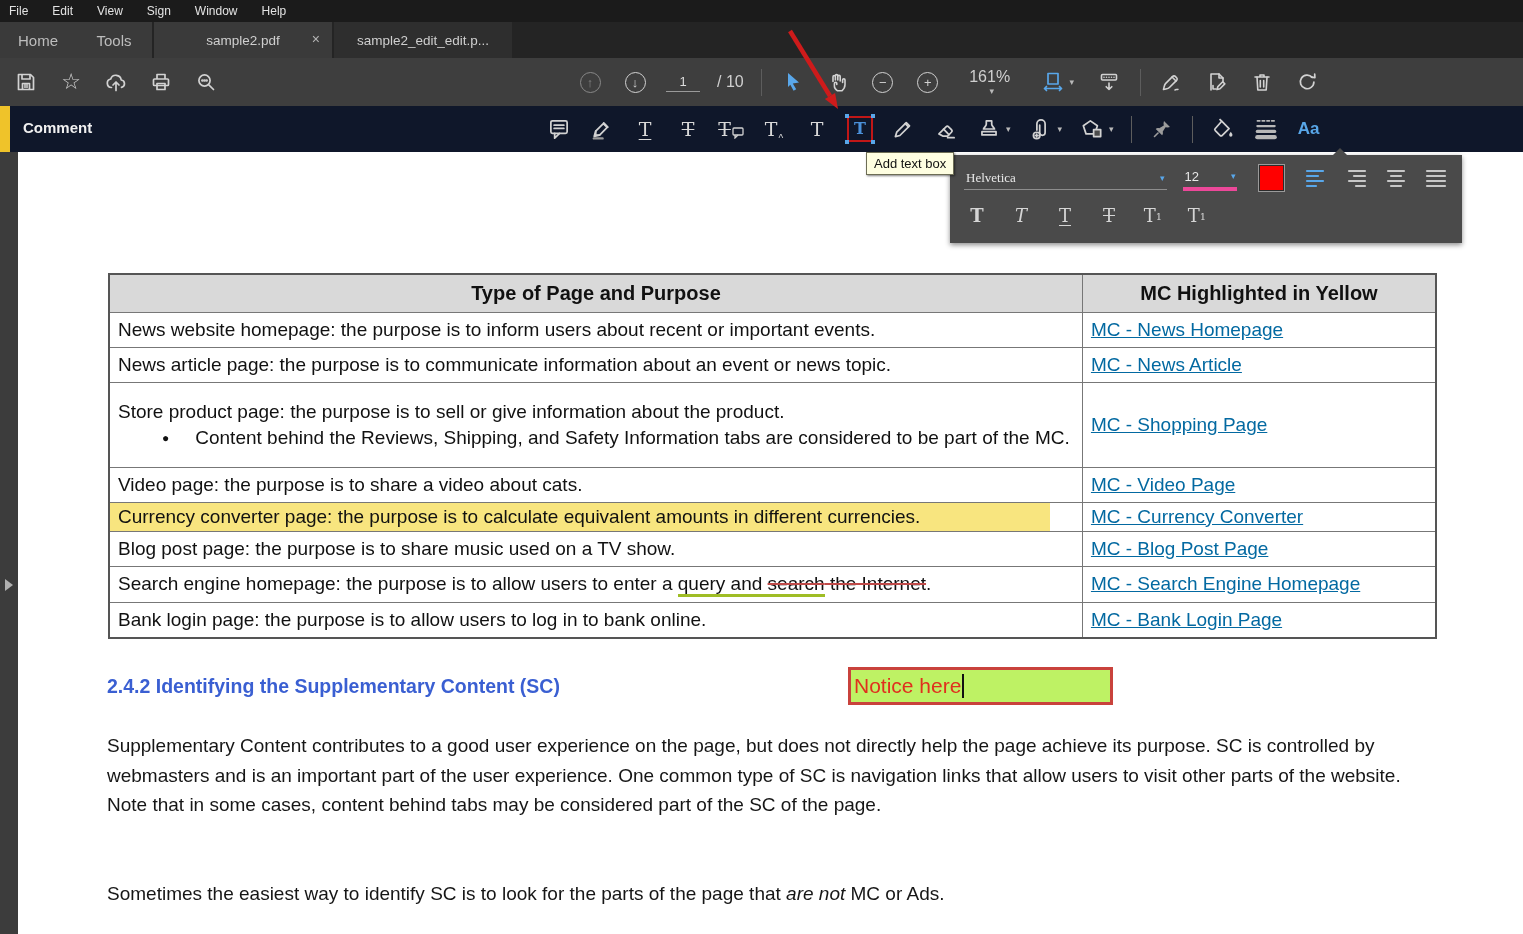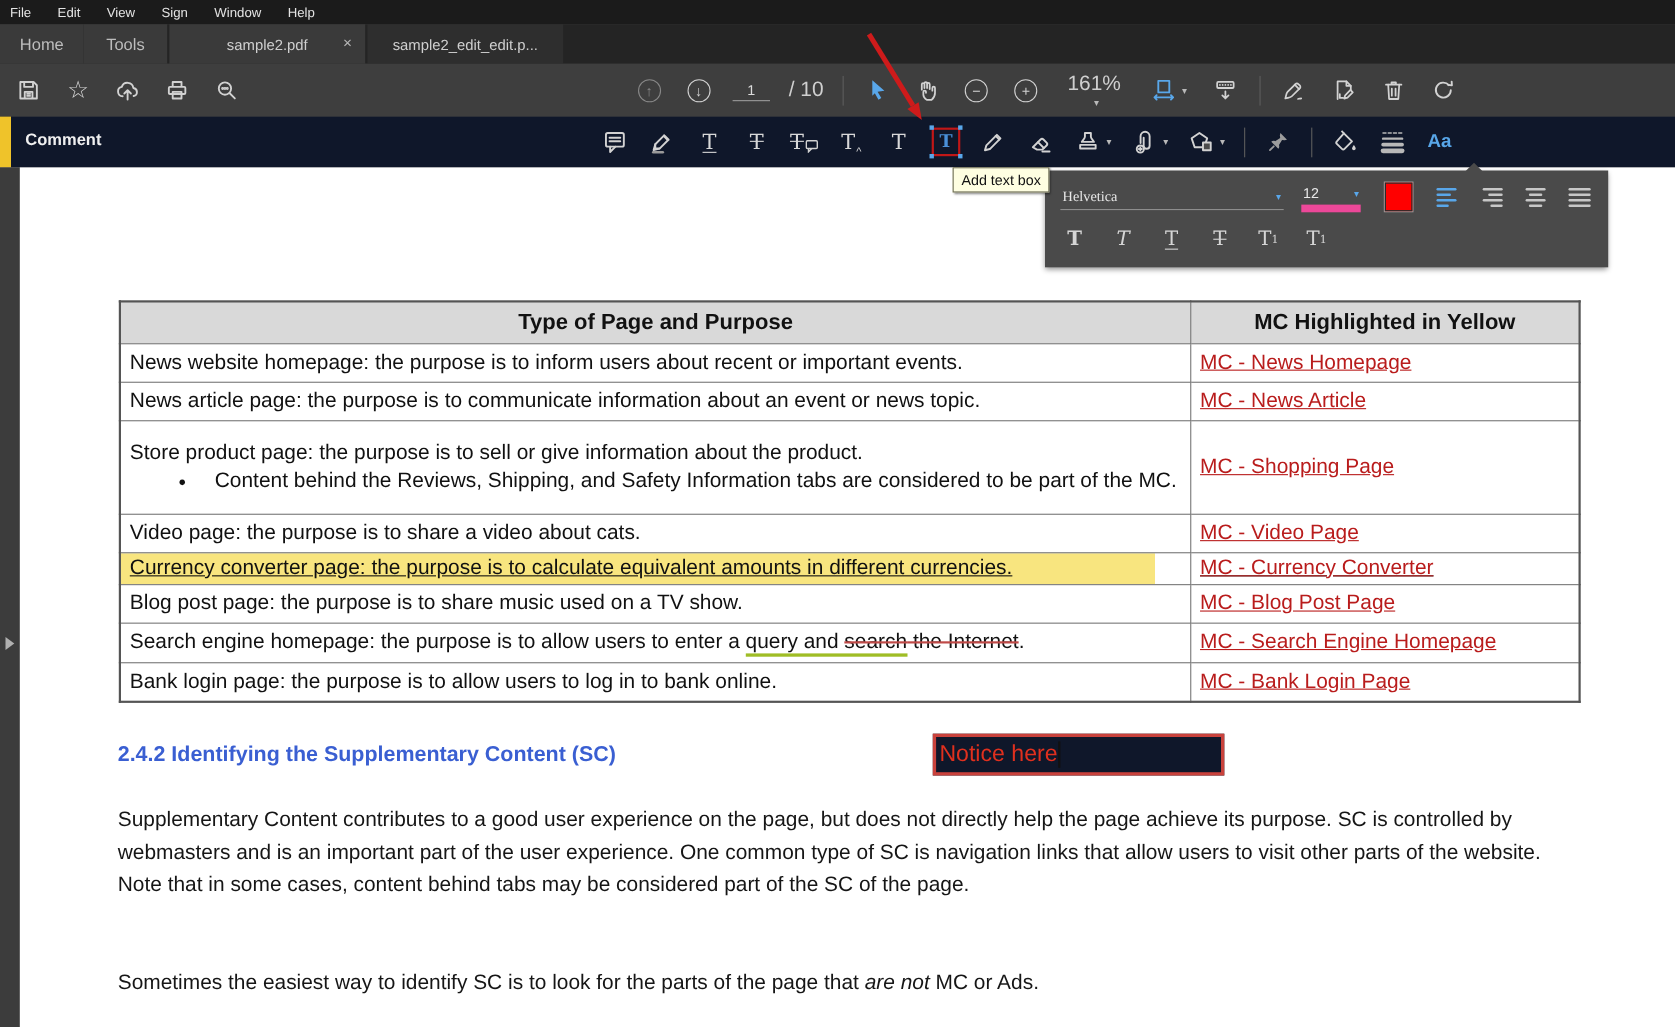--- a/index.html
+++ b/index.html
@@ -26,21 +26,21 @@
   .main-toolbar { position:absolute; top:58px; left:0; width:1523px; height:48px; background:#3e3e3e; z-index:5;}
   .tb-left { position:absolute; left:12px; top:0; height:48px; display:flex; align-items:center; gap:17px; }
   .tb-center { position:absolute; left:576px; top:0; height:48px; display:flex; align-items:center; gap:17px; }
   .tbtn { width:28px; height:32px; display:flex; align-items:center; justify-content:center; color:#d2d2d2; }
   .vdiv { width:1px; height:27px; background:#5d5d5d; }
   .circ { width:21px; height:21px; border:1.6px solid #d2d2d2; border-radius:50%;
           display:flex; align-items:center; justify-content:center; font-size:13px; color:#d2d2d2; }
   .circ.dim, .dim { border-color:#888; color:#888; }
   .page-input { width:34px; height:20px; background:transparent; border:none; border-bottom:1px solid #9a9a9a;
                 color:#dcdcdc; text-align:center; font-size:13px; font-family:"Liberation Sans",sans-serif;}
-  .tb-text { color:#cfcfcf; font-size:19px; }
+  .tb-text { color:#cfcfcf; font-size:16px; }
   .caret { font-size:9px; color:#b9b9b9; margin-left:4px; }
 
   
   .comment-bar { position:absolute; top:106px; left:0; width:1523px; height:46px; background:#0f172a; z-index:5;}
   .yellow-strip { position:absolute; left:0; top:0; width:10px; height:46px; background:#efc32a; }
   .comment-title { position:absolute; left:23px; top:13px; color:#f0f0f0; font-size:15px; font-weight:700; }
   .cm-tools { position:absolute; left:546px; top:0; height:46px; display:flex; align-items:center; gap:17px; }
   .cbtn { min-width:26px; height:34px; display:flex; align-items:center; justify-content:center; position:relative; }
   .ticon { font-family:"DejaVu Serif", serif; font-size:19px; color:#d8d8d8; line-height:1; }
   .ticon.u { text-decoration:underline; text-underline-offset:3px; }
@@ -53,21 +53,21 @@
   .aa-label { color:#58a6e8; font-size:17px; font-weight:700; }
 
   
   .format-panel { position:absolute; left:950px; top:155px; width:512px; height:88px; background:#4a4a4a;
                   z-index:40; box-shadow:0 2px 5px rgba(0,0,0,.45); padding:10px 14px 0 14px;}
   .panel-notch { position:absolute; top:-7px; left:382px; width:0; height:0;
                  border-left:8px solid transparent; border-right:8px solid transparent; border-bottom:8px solid #4a4a4a; }
   .fp-row1 { display:flex; align-items:center; }
   .fp-font { width:215px; border-bottom:1px solid #8d8d8d; display:flex; justify-content:space-between; align-items:center;
              color:#e8e8e8; font-size:13px; padding:3px 2px;font-family:Liberation Serif, serif; }
-  .fp-size { width:58px; border-bottom:7px solid #ec4899; display:flex; justify-content:space-between; align-items:center;
+  .fp-size { width:58px; border-bottom:4px solid #ec4899; display:flex; justify-content:space-between; align-items:center;
              color:#e8e8e8; font-size:13px; padding:3px 2px; margin-left:16px; }
   .fp-caret { font-size:9px; color:#59a7ea; }
   .color-swatch { width:26px; height:26px; background:#ff0000; border:1px solid #2b2b2b;
                   box-shadow:0 0 0 1px #9a9a9a; margin-left:22px; }
   .align-group { display:flex; gap:16px; margin-left:20px; }
   .fp-row2 { display:flex; align-items:center; gap:18px; margin-top:12px; }
   .style-btn { width:26px; height:26px; display:flex; align-items:center; justify-content:center; }
   .style-btn .ticon { font-size:18px; color:#d5d5d5; }
   .style-btn sup, .style-btn sub { font-family:"DejaVu Serif",serif; color:#d5d5d5; font-size:10px; }
 
@@ -84,30 +84,30 @@
   .expand-btn { position:absolute; left:5px; top:427px; width:0; height:0;
                 border-top:6px solid transparent; border-bottom:6px solid transparent; border-left:8px solid #b0b0b0; }
 
   table.pdf-table { position:absolute; left:108px; top:121px; width:1329px; border-collapse:collapse;
                     font-size:19px; color:#111; }
   .pdf-table th, .pdf-table td { border:1px solid #777; padding:3px 8px; vertical-align:middle; text-align:left;}
   .pdf-table { border:2px solid #555; }
   .pdf-table th { background:#d9d9d9; font-size:20px; text-align:center; height:38px; }
   .pdf-table td.c1 { width:975px; }
   .pdf-table td.c2 { width:354px; }
-  .rlink { color:#b91c1c; text-decoration:underline; cursor:pointer; }
+  .rlink { color:#0369a1; text-decoration:underline; cursor:pointer; }
   .bullet-line { display:flex; margin-left:44px; margin-top:4px; }
   .bullet-dot { font-size:12px; padding-right:26px; padding-top:4px; }
   td.hl-cell { background-image:linear-gradient(#f8e57f,#f8e57f); background-repeat:no-repeat; background-size:940px 100%; }
   .u-green { border-bottom:3px solid #9fbd25; padding-bottom:0px; }
   .s-red { text-decoration:line-through; text-decoration-color:#bf4a48; text-decoration-thickness:2px; }
 
   .doc-heading { position:absolute; left:107px; top:523px; color:#3a5fd2; font-size:19.5px; font-weight:700; }
   .notice-box { position:absolute; left:848px; top:515px; width:265px; height:38px; border:3px solid #c9423c;
-                display:flex; align-items:center; padding-left:3px; background:#0f172a; }
+                display:flex; align-items:center; padding-left:3px; background:#bef264; }
   .notice-text { color:#e0301e; font-size:21px; }
   .text-caret { display:inline-block; width:2px; height:24px; background:#111; margin-left:1px; vertical-align:middle; }
 
   .para { position:absolute; left:107px; width:1335px; font-size:19px; line-height:29.5px; color:#161616; }
   .para1 { top:579px; }
   .para2 { top:727px; }
   .ital { font-style:italic; }
 
   svg.ic { display:block; }
 </style>
@@ -470,21 +470,21 @@
           <span class="bullet-dot">●</span>
           <span>Content behind the Reviews, Shipping, and Safety Information tabs are considered to be part of the MC.</span>
         </div>
       </td>
       <td class="c2"><span class="rlink">MC - Shopping Page</span></td>
     </tr>
     <tr style="height:35px;">
       <td class="c1">Video page: the purpose is to share a video about cats.</td>
       <td class="c2"><span class="rlink">MC - Video Page</span></td>
     </tr>
-    <tr style="height:21px;text-decoration:underline;">
+    <tr style="height:21px;">
       <td class="c1 hl-cell">Currency converter page: the purpose is to calculate equivalent amounts in different currencies.</td>
       <td class="c2"><span class="rlink">MC - Currency Converter</span></td>
     </tr>
     <tr style="height:35px;">
       <td class="c1">Blog post page: the purpose is to share music used on a TV show.</td>
       <td class="c2"><span class="rlink">MC - Blog Post Page</span></td>
     </tr>
     <tr style="height:36px;">
       <td class="c1"><span>Search engine homepage: the purpose is to allow users to enter a </span><span class="u-green"><span>query and </span><span class="s-red">search</span></span><span class="s-red"> the Internet</span><span>.</span></td>
       <td class="c2"><span class="rlink">MC - Search Engine Homepage</span></td>

